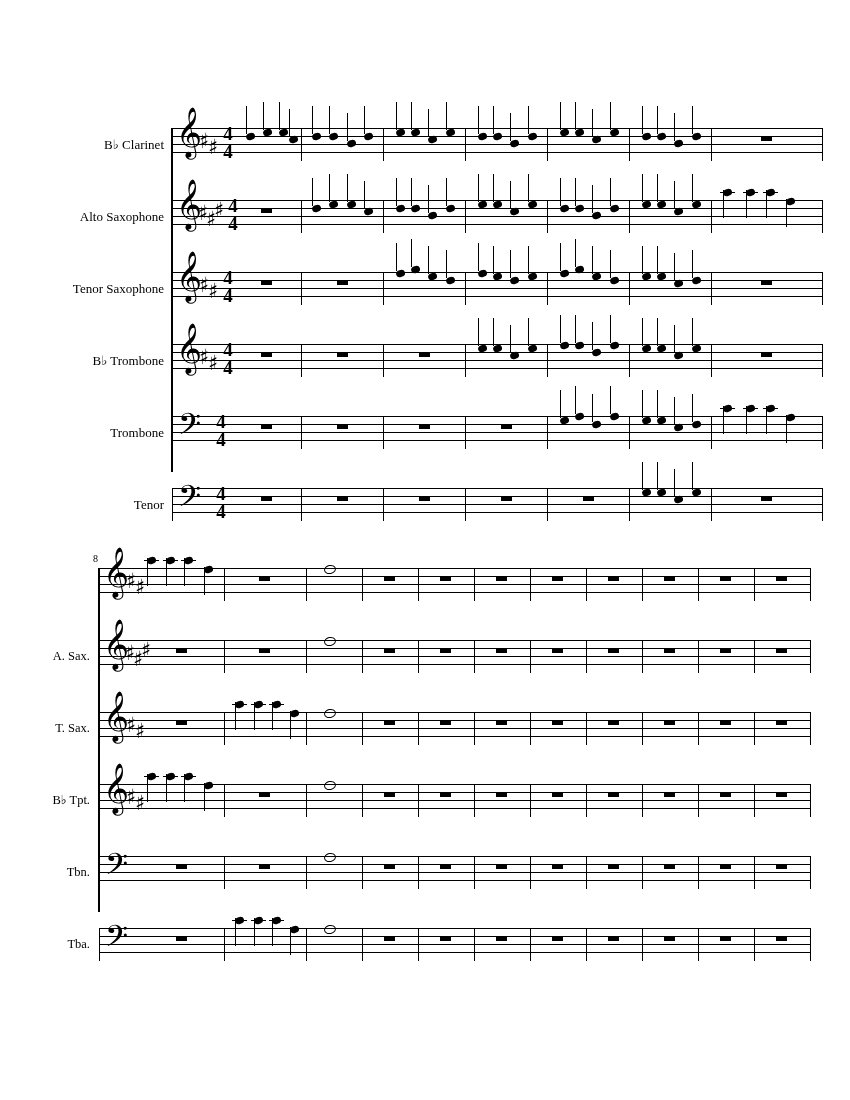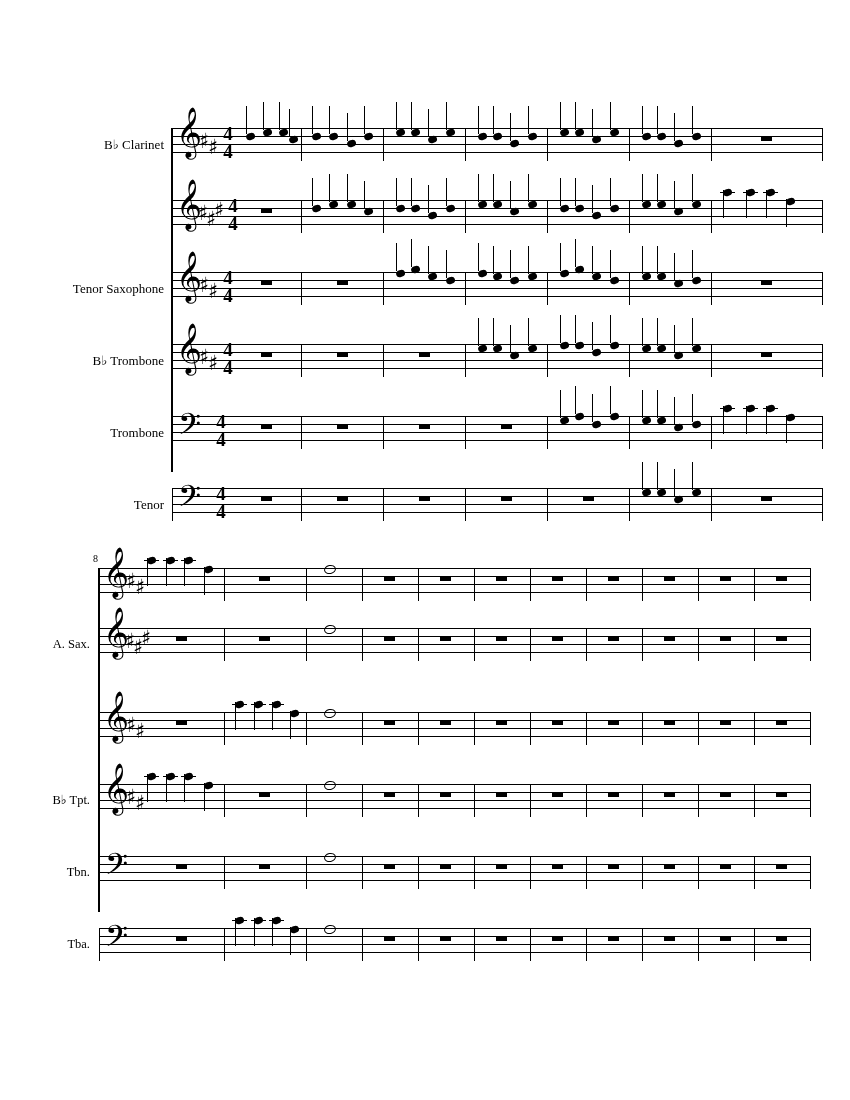--- a/index.html
+++ b/index.html
@@ -241,20 +241,23 @@
       <div class="stem" style="left:657px; top:-6px; height:28px;"></div>
       <div class="note" style="left:674px; top:28px;"></div>
       <div class="stem" style="left:674px; top:1px; height:28px;"></div>
       <div class="note" style="left:692px; top:21px;"></div>
       <div class="stem" style="left:692px; top:-6px; height:28px;"></div>
 
       <div class="mrest" style="left:761px; top:24px;"></div>
     </div>
 
     <div class="staff-row" style="position:absolute; top:128px; left:0; width:850px;">
+      <div class="inst-label" style="left:20px; width:144px;">
+        <span>Alto Saxophone</span>
+      </div>
       <div class="staff" style="left:172px; width:650px;"></div>
       <div class="clef treble" style="left:176px;">𝄞</div>
       <div class="sharp" style="left:198px; top:19px;">♯</div>
       <div class="sharp" style="left:206px; top:25px;">♯</div>
       <div class="sharp" style="left:214px; top:16px;">♯</div>
       <div class="timesig" style="left:225px;">
         <span class="num">4</span>
         <span class="den">4</span>
       </div>
 
@@ -582,21 +585,21 @@
       <div class="mrest" style="left:384px; top:24px;"></div>
       <div class="mrest" style="left:440px; top:24px;"></div>
       <div class="mrest" style="left:496px; top:24px;"></div>
       <div class="mrest" style="left:552px; top:24px;"></div>
       <div class="mrest" style="left:608px; top:24px;"></div>
       <div class="mrest" style="left:664px; top:24px;"></div>
       <div class="mrest" style="left:720px; top:24px;"></div>
       <div class="mrest" style="left:776px; top:24px;"></div>
     </div>
 
-    <div class="staff-row" style="position:absolute; top:64px; left:0; width:850px;">
+    <div class="staff-row" style="position:absolute; top:76px; left:0; width:850px;">
       <div class="inst-label small" style="left:0px; width:90px;">
         <span>A. Sax.</span>
       </div>
       <div class="staff" style="left:99px; width:711px;"></div>
       <div class="clef treble" style="left:103px;">𝄞</div>
       <div class="sharp" style="left:125px; top:19px;">♯</div>
       <div class="sharp" style="left:133px; top:25px;">♯</div>
       <div class="sharp" style="left:141px; top:16px;">♯</div>
 
       <div class="barline" style="left:99px;"></div>
@@ -619,20 +622,23 @@
       <div class="mrest" style="left:440px; top:24px;"></div>
       <div class="mrest" style="left:496px; top:24px;"></div>
       <div class="mrest" style="left:552px; top:24px;"></div>
       <div class="mrest" style="left:608px; top:24px;"></div>
       <div class="mrest" style="left:664px; top:24px;"></div>
       <div class="mrest" style="left:720px; top:24px;"></div>
       <div class="mrest" style="left:776px; top:24px;"></div>
     </div>
 
     <div class="staff-row" style="position:absolute; top:148px; left:0; width:850px;">
+      <div class="inst-label small" style="left:0px; width:90px;">
+        <span>T. Sax.</span>
+      </div>
       <div class="staff" style="left:99px; width:711px;"></div>
       <div class="clef treble" style="left:103px;">𝄞</div>
       <div class="sharp" style="left:126px; top:19px;">♯</div>
       <div class="sharp" style="left:135px; top:25px;">♯</div>
 
       <div class="barline" style="left:99px;"></div>
       <div class="barline" style="left:224px;"></div>
       <div class="barline" style="left:306px;"></div>
       <div class="barline" style="left:362px;"></div>
       <div class="barline" style="left:418px;"></div>

